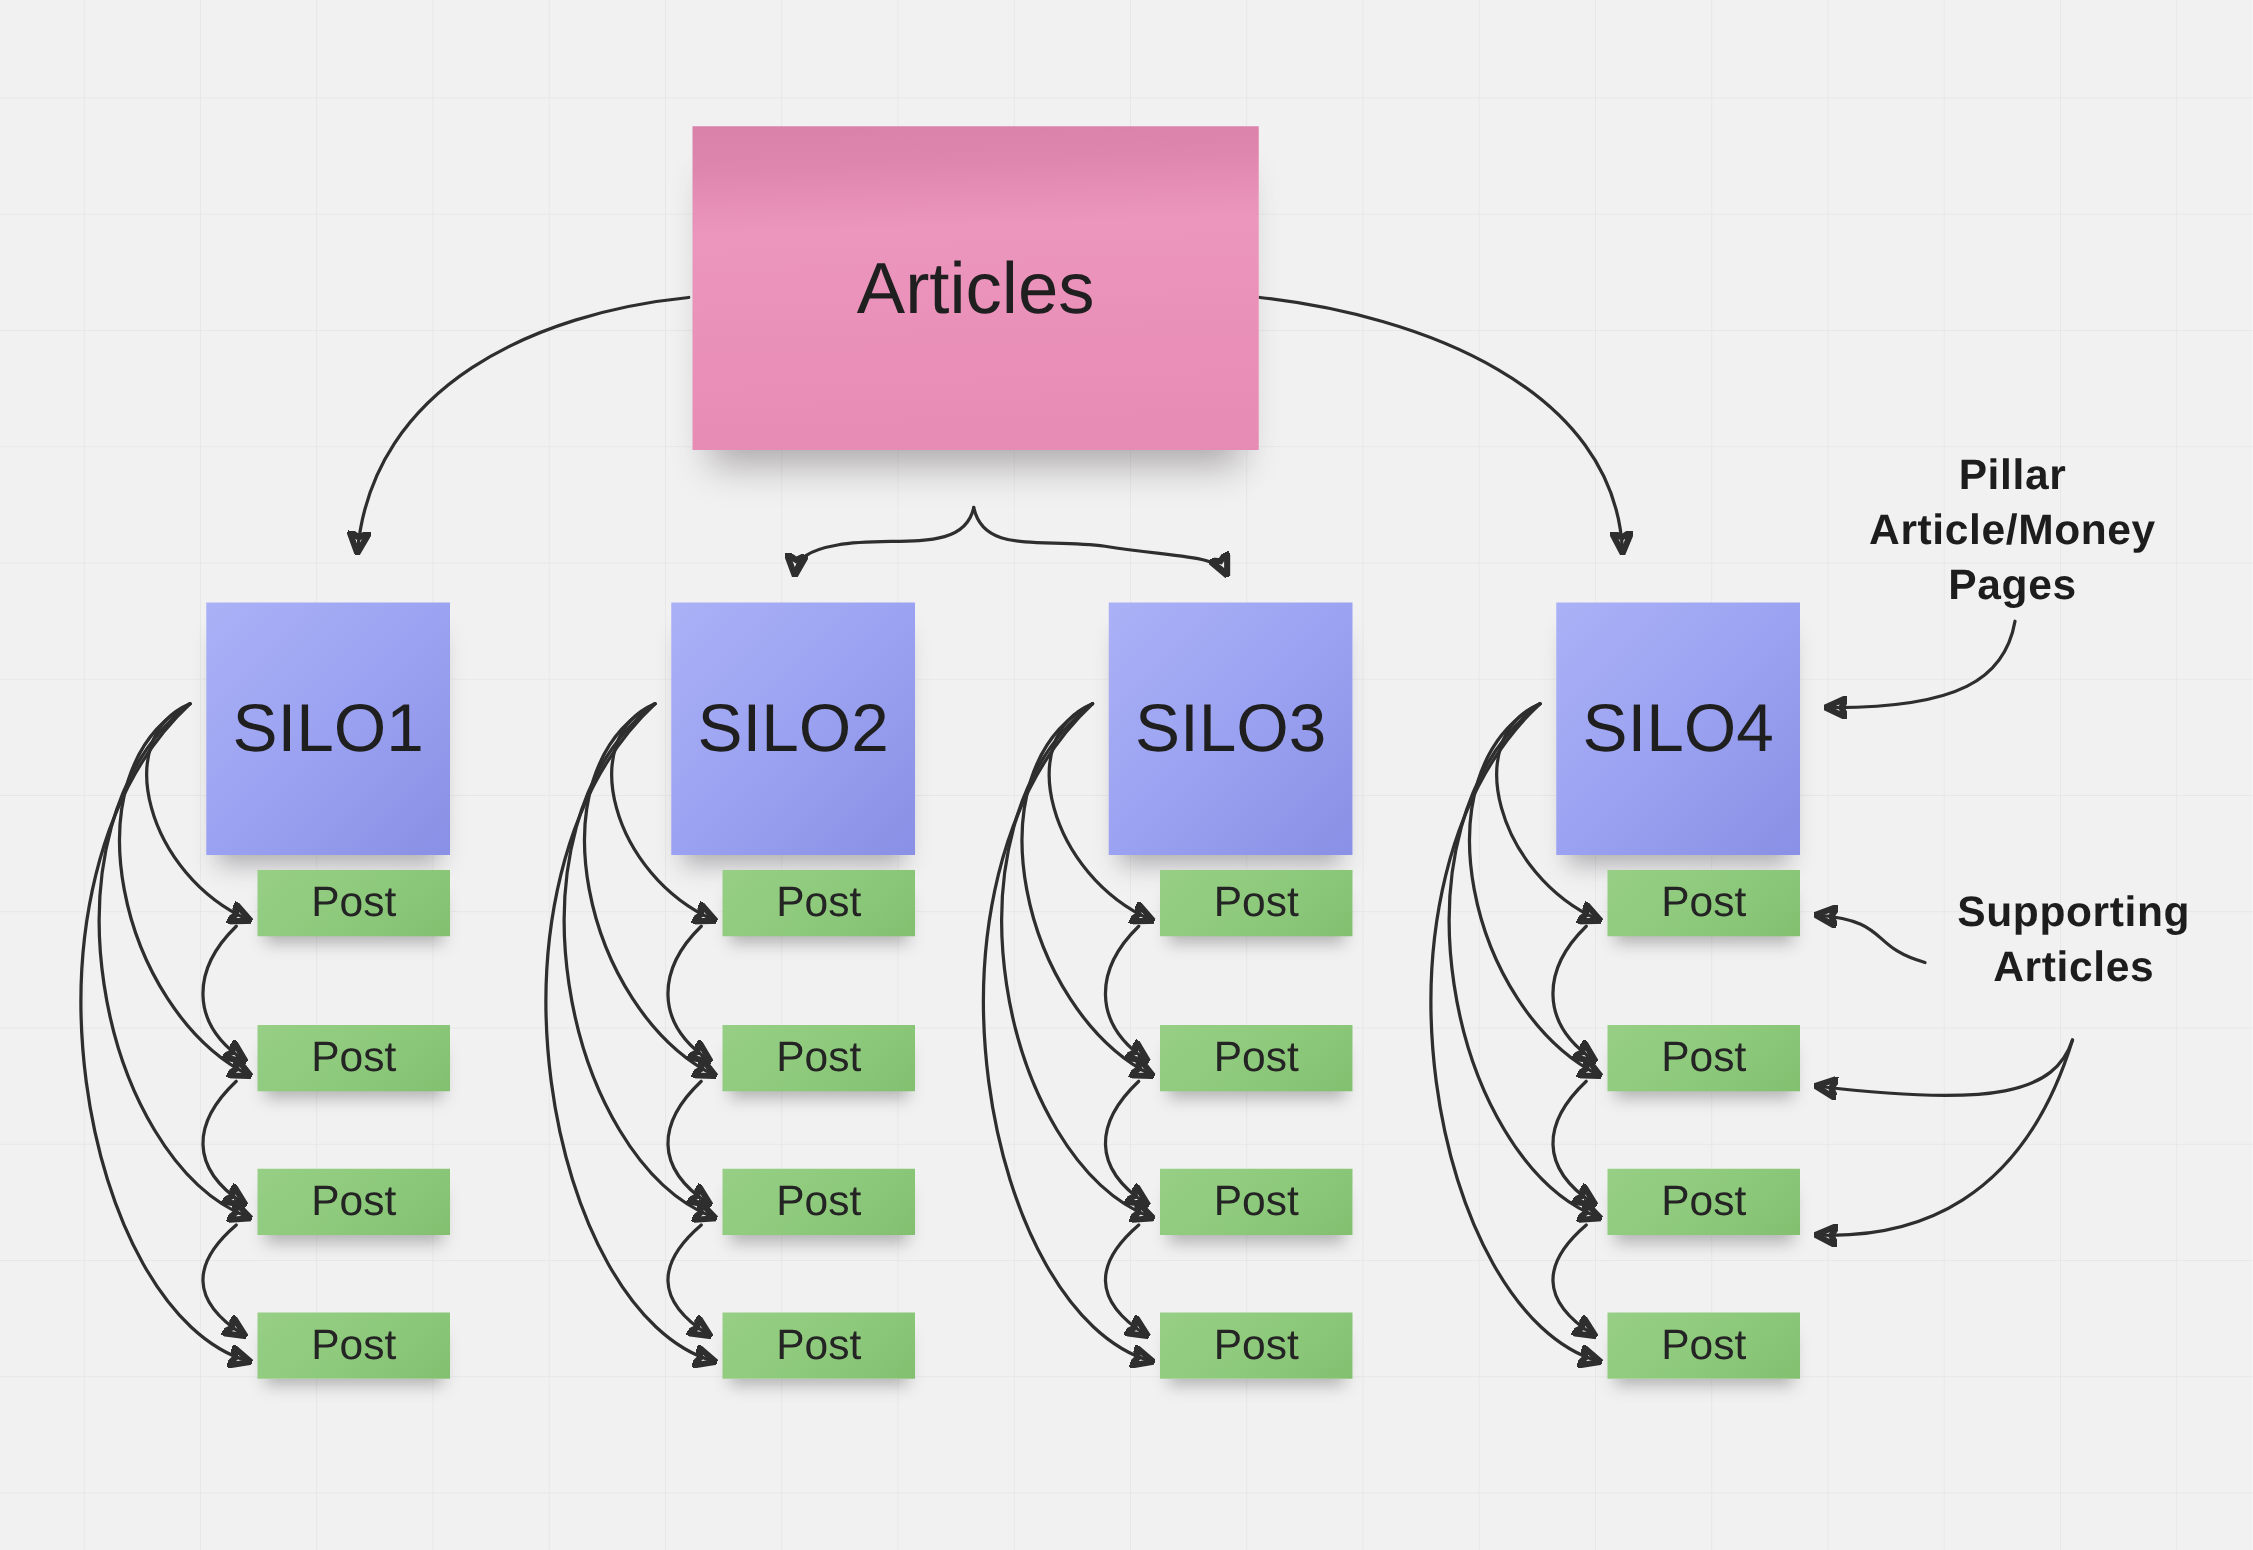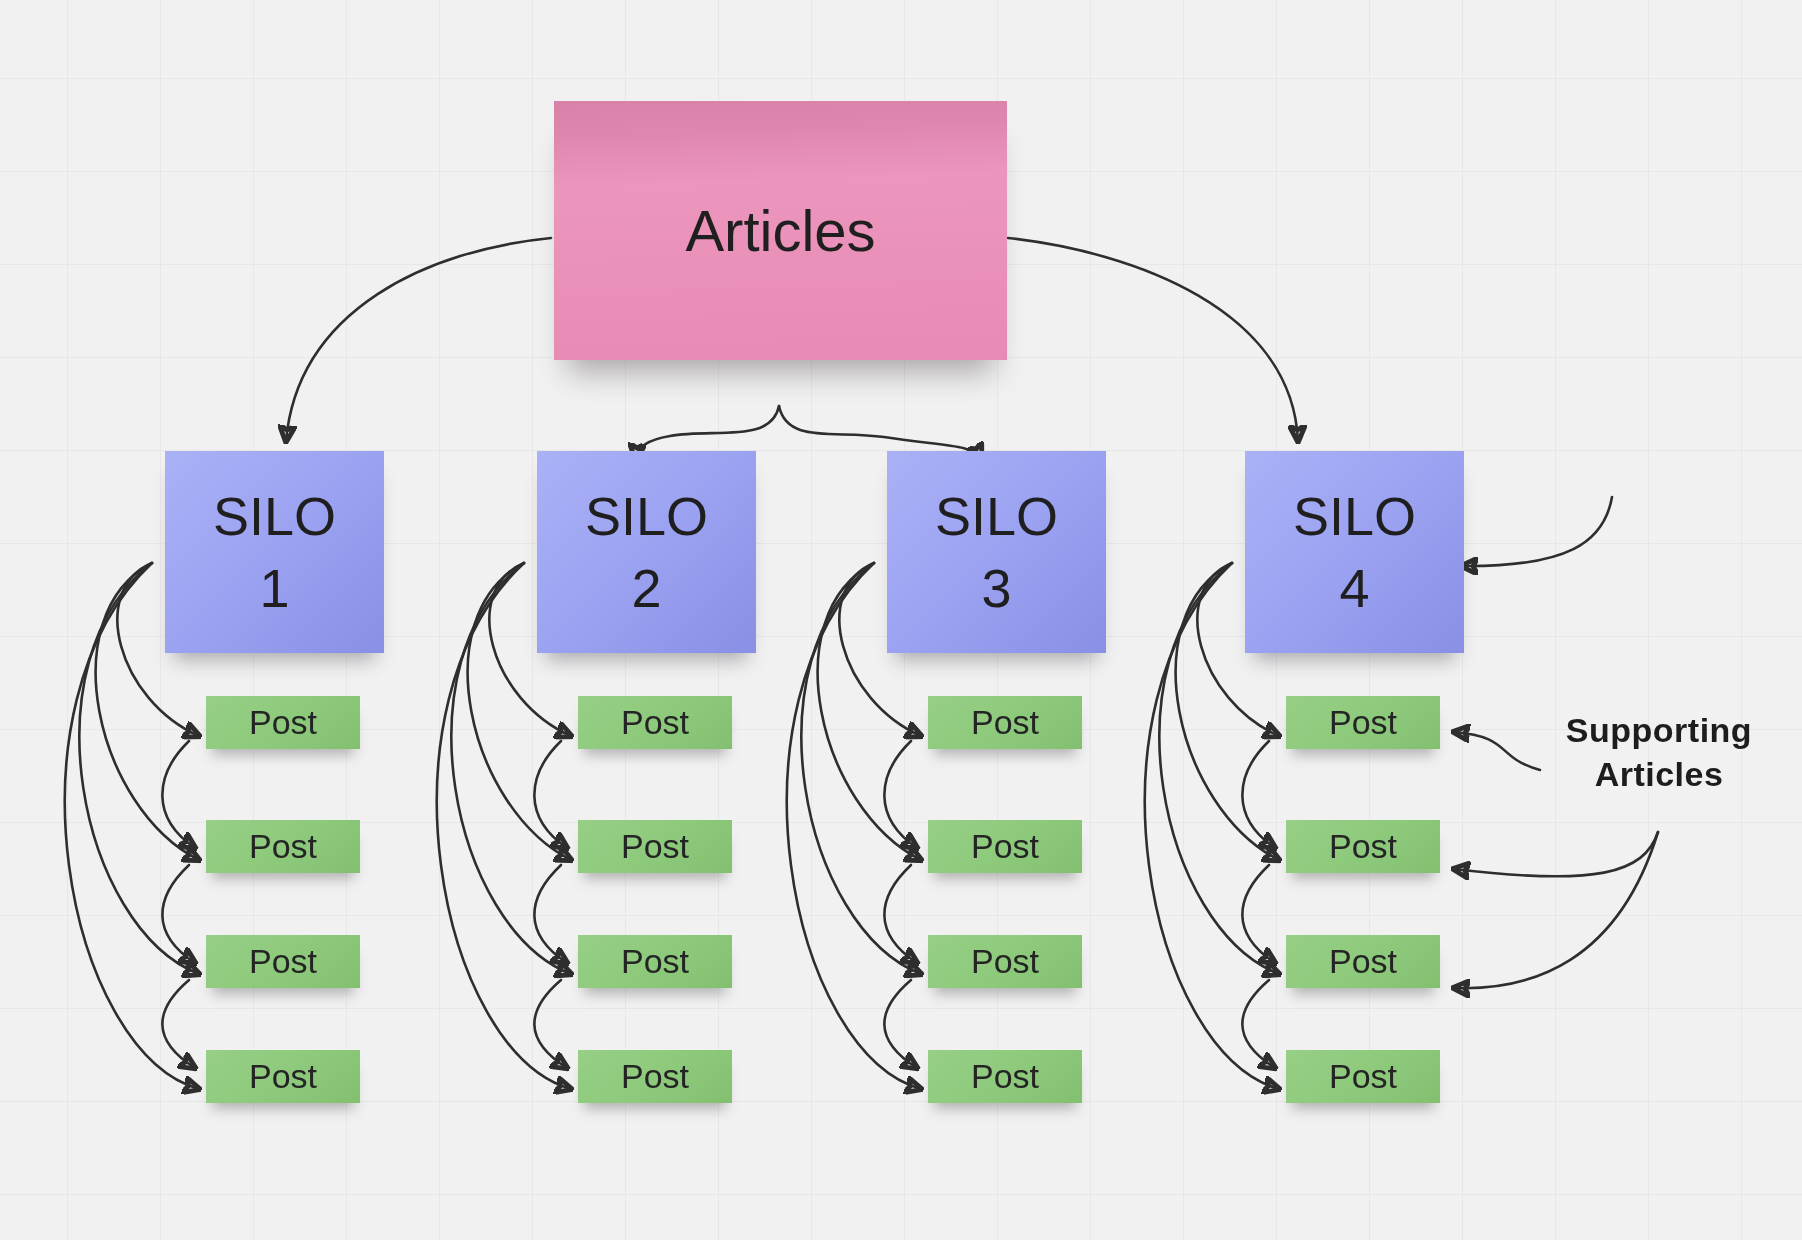--- a/index.html
+++ b/index.html
@@ -22,26 +22,26 @@
     text-align:center;
     box-sizing:border-box;
   }
   .note.homepage{
     left:554px;top:101px;width:453px;height:259px;
     background:linear-gradient(178deg,#da81aa 0%,#df86af 13%,#ec96bd 32%,#e98fb8 70%,#e68cb4 100%);
     box-shadow:0 26px 28px -14px rgba(70,60,65,.40);
     font-size:58px;
   }
   .note.silo{
-    width:219px;height:202px;top:451px;
+    width:195px;height:202px;top:482px;
     background:linear-gradient(135deg,#abb1f6 0%,#9ba2f1 50%,#8990e5 100%);
     box-shadow:0 16px 18px -9px rgba(60,60,70,.38);
     font-size:54px;
     line-height:72px;
-    flex-direction:column;
+    flex-direction:row;
   }
   .note.post{
     width:154px;height:53px;
     background:linear-gradient(140deg,#96cf85 0%,#8dc97b 55%,#82c070 100%);
     box-shadow:0 12px 12px -6px rgba(60,65,60,.35);
     font-size:34px;
     color:#242424;
   }
   .annotation{
     position:absolute;
@@ -172,17 +172,20 @@
         <span>Post</span>
       </div>
       <div class="note post" style="left: 1286px; top: 935px;">
         <span>Post</span>
       </div>
       <div class="note post" style="left: 1286px; top: 1050px;">
         <span>Post</span>
       </div>
     </div>
 
+  <div class="annotation" style="left:1450px;top:358px;">Pillar
+Article/Money
+Pages</div>
 
   <div class="annotation" style="left:1499px;top:708px;">Supporting
 Articles</div>
 
 </div>
 
 </body></html>

